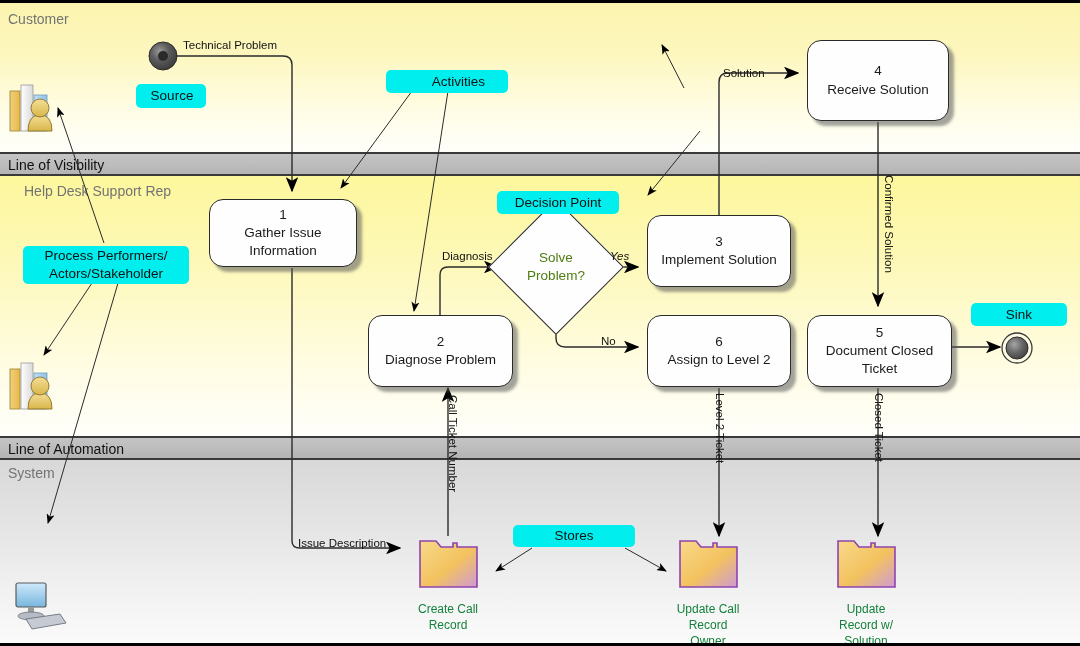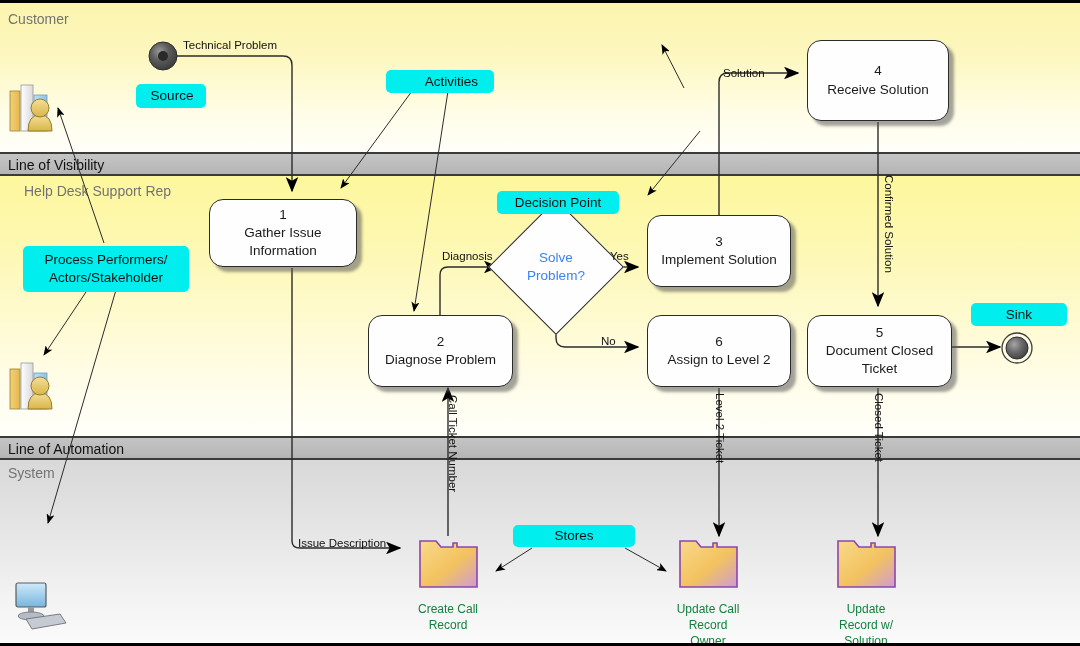--- a/index.html
+++ b/index.html
@@ -29,21 +29,21 @@
     border-radius:14px;box-shadow:5px 5px 3px rgba(90,90,90,.55);
     display:flex;flex-direction:column;align-items:center;justify-content:center;
     font-size:13.5px;color:#1a1a1a;line-height:1.35;text-align:center;box-sizing:border-box;}
   .proc .num{display:block;}
   .proc .lbl{display:block;}
 
   .diamond{position:absolute;}
   .diamond .shape{position:absolute;inset:0;background:#fefefe;
     border:1.4px solid #2a2a2a;transform:rotate(45deg);box-sizing:border-box;}
   .diamond .txt{position:absolute;inset:0;display:flex;flex-direction:column;
-    align-items:center;justify-content:center;font-size:13.5px;color:#3b82f6;
+    align-items:center;justify-content:center;font-size:13.5px;color:#4d7c0f;
     line-height:1.3;text-align:center;}
 
   .callout{position:absolute;background:#00eeee;border-radius:5px;
     display:flex;align-items:center;justify-content:center;text-align:center;
     font-size:13.5px;color:#111;line-height:1.3;box-sizing:border-box;padding:2px 6px;}
 
   .edge-label{position:absolute;font-size:11.5px;color:#111;white-space:nowrap;}
   .edge-label.vert{transform-origin:left top;}
 
   .store-label{position:absolute;font-size:12px;color:#15803d;text-align:center;
@@ -238,41 +238,41 @@
   <div class="diamond" style="left:508px;top:216px;width:96px;height:96px;">
     <div class="shape"></div>
     <div class="txt">
       <span>Solve</span>
       <span>Problem?</span>
     </div>
   </div>
 
   <div class="callout" style="left:136px;top:81px;width:70px;height:24px;padding-left:8px;">Source</div>
 
-  <div class="callout" style="left:386px;top:67px;width:108px;height:23px;padding-left:29px;">Activities</div>
+  <div class="callout" style="left:386px;top:67px;width:122px;height:23px;padding-left:29px;">Activities</div>
 
 
   <div class="callout" style="left:497px;top:188px;width:122px;height:23px;">Decision Point</div>
 
-  <div class="callout" style="left:23px;top:243px;width:166px;height:46px;flex-direction:column;">
+  <div class="callout" style="left:23px;top:243px;width:166px;height:38px;flex-direction:column;">
     <span>Process Performers/</span>
     <span>Actors/Stakeholder</span>
   </div>
 
   <div class="callout" style="left:971px;top:300px;width:96px;height:23px;">Sink</div>
 
   <div class="callout" style="left:513px;top:522px;width:122px;height:22px;">Stores</div>
 
   <div class="edge-label" style="left:183px;top:36px;">Technical Problem</div>
 
   <div class="edge-label" style="left:723px;top:64px;">Solution</div>
 
   <div class="edge-label" style="left:442px;top:247px;">Diagnosis</div>
 
-  <div class="edge-label" style="left:610px;top:247px;">Yes</div>
+  <div class="edge-label" style="left:610px;top:247px;font-style:italic;">Yes</div>
 
   <div class="edge-label" style="left:601px;top:332px;">No</div>
 
   <div class="edge-label vert" style="left:895px;top:172px;transform:rotate(90deg);">Confirmed Solution</div>
 
   <div class="edge-label vert" style="left:459px;top:392px;transform:rotate(90deg);">Call Ticket Number</div>
 
   <div class="edge-label vert" style="left:726px;top:390px;transform:rotate(90deg);">Level 2 Ticket</div>
 
   <div class="edge-label vert" style="left:885px;top:390px;transform:rotate(90deg);">Closed Ticket</div>

